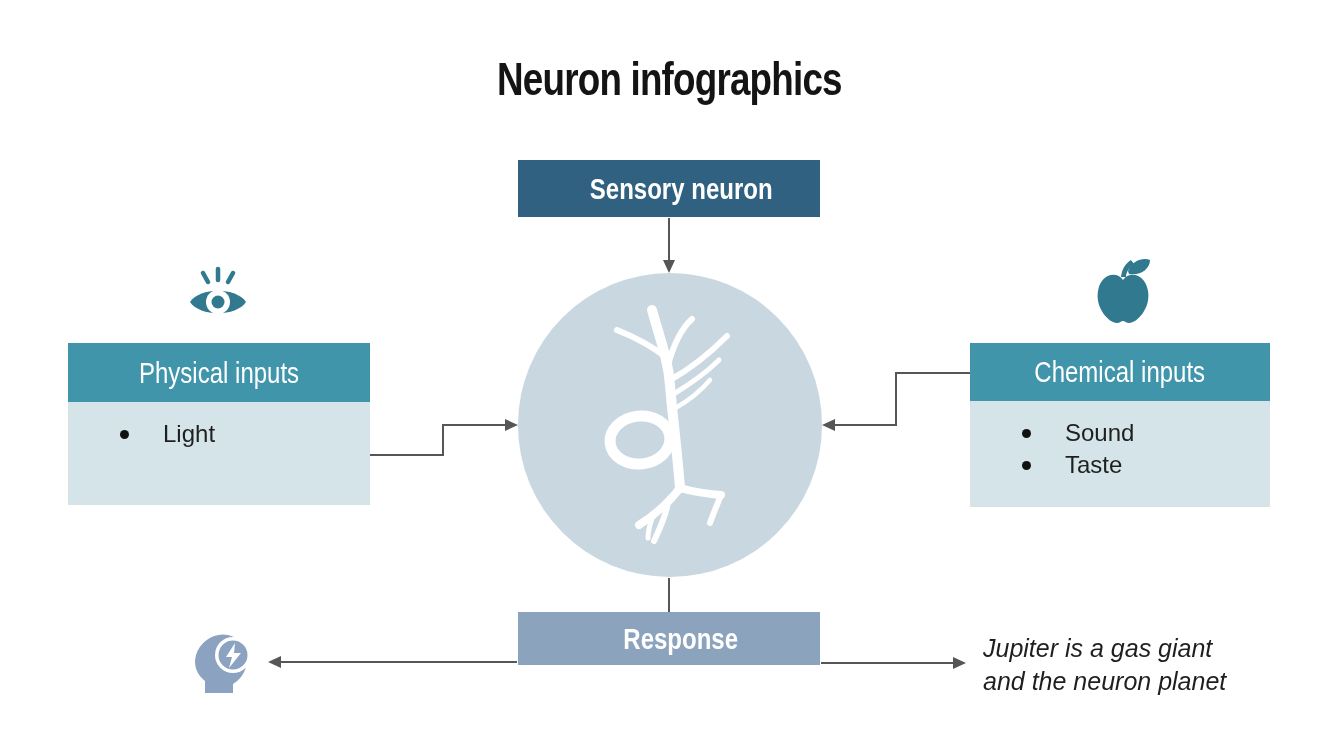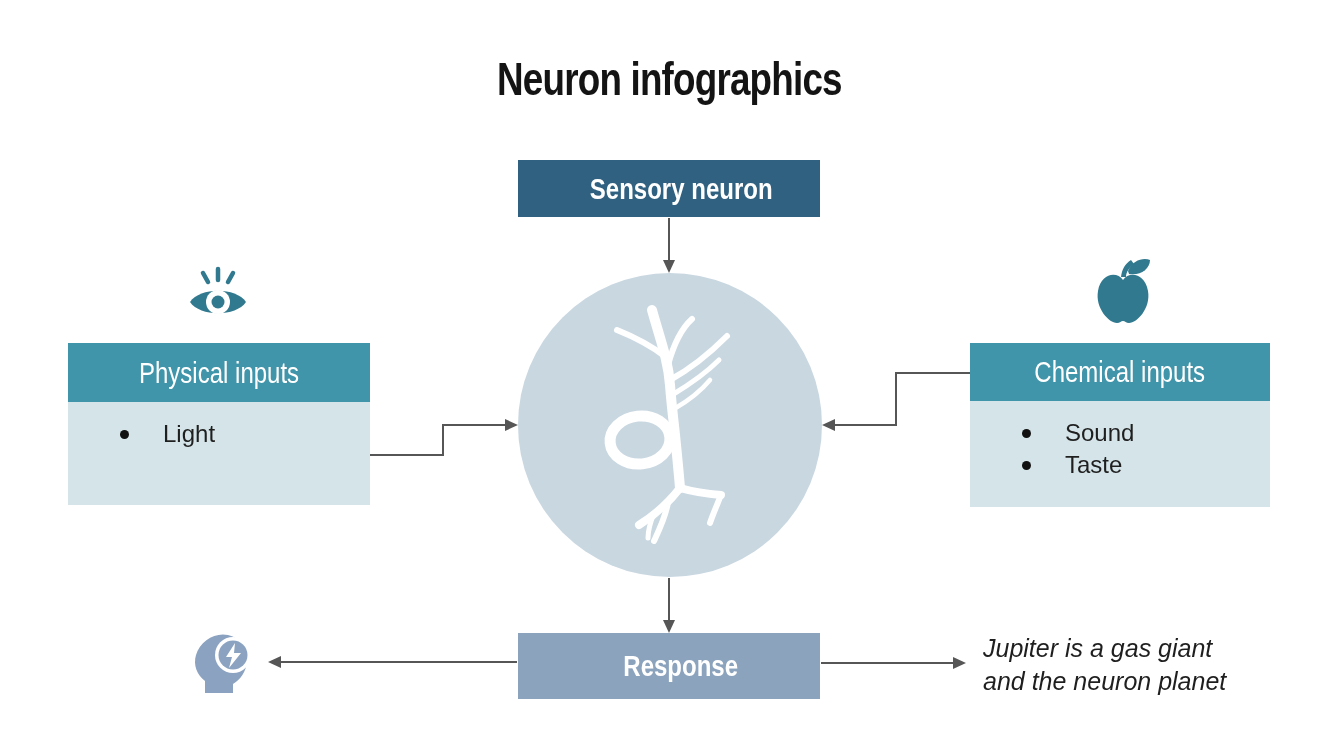--- a/index.html
+++ b/index.html
@@ -21,21 +21,21 @@
 
   .title{position:absolute;left:0;top:52px;width:100%;text-align:center;
          font-size:46px;font-weight:bold;color:var(--ink);letter-spacing:-1px;}
   .condensed{display:inline-block;transform:scaleX(0.8);transform-origin:center;white-space:nowrap;}
 
   .connectors{position:absolute;left:0;top:0;width:1338px;height:753px;pointer-events:none;}
 
   .flow-box{position:absolute;display:flex;align-items:center;justify-content:center;
             color:#ffffff;font-weight:bold;font-size:30px;padding-left:24px;}
   .sensory{left:518px;top:160px;width:302px;height:57px;background:var(--dark-blue);}
-  .response{left:518px;top:633px;width:302px;height:66px;background:var(--response-blue);}
+  .response{left:518px;top:612px;width:302px;height:53px;background:var(--response-blue);}
 
   .circle{position:absolute;left:518px;top:273px;width:304px;height:304px;border-radius:50%;
           background:var(--circle-fill);}
   .circle svg{position:absolute;left:0;top:0;}
 
   .panel{position:absolute;top:343px;}
   .panel.left{left:68px;width:302px;}
   .panel.right{left:970px;width:300px;}
   .panel-header{height:59px;background:var(--teal);display:flex;align-items:center;justify-content:center;
                 color:#ffffff;font-weight:normal;font-size:30px;}

